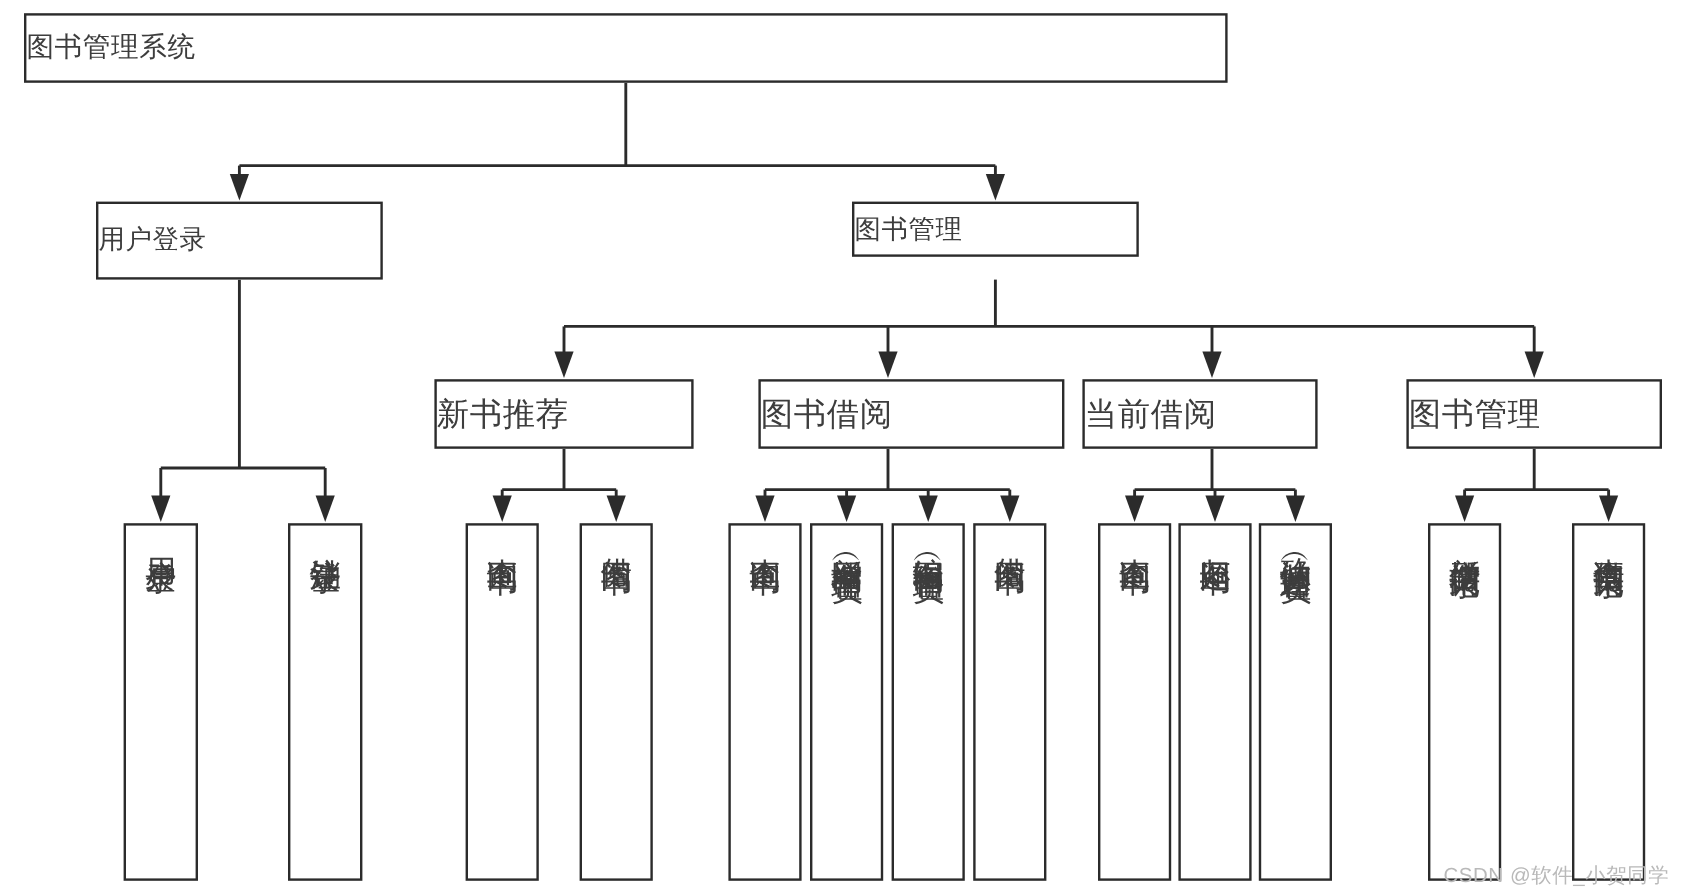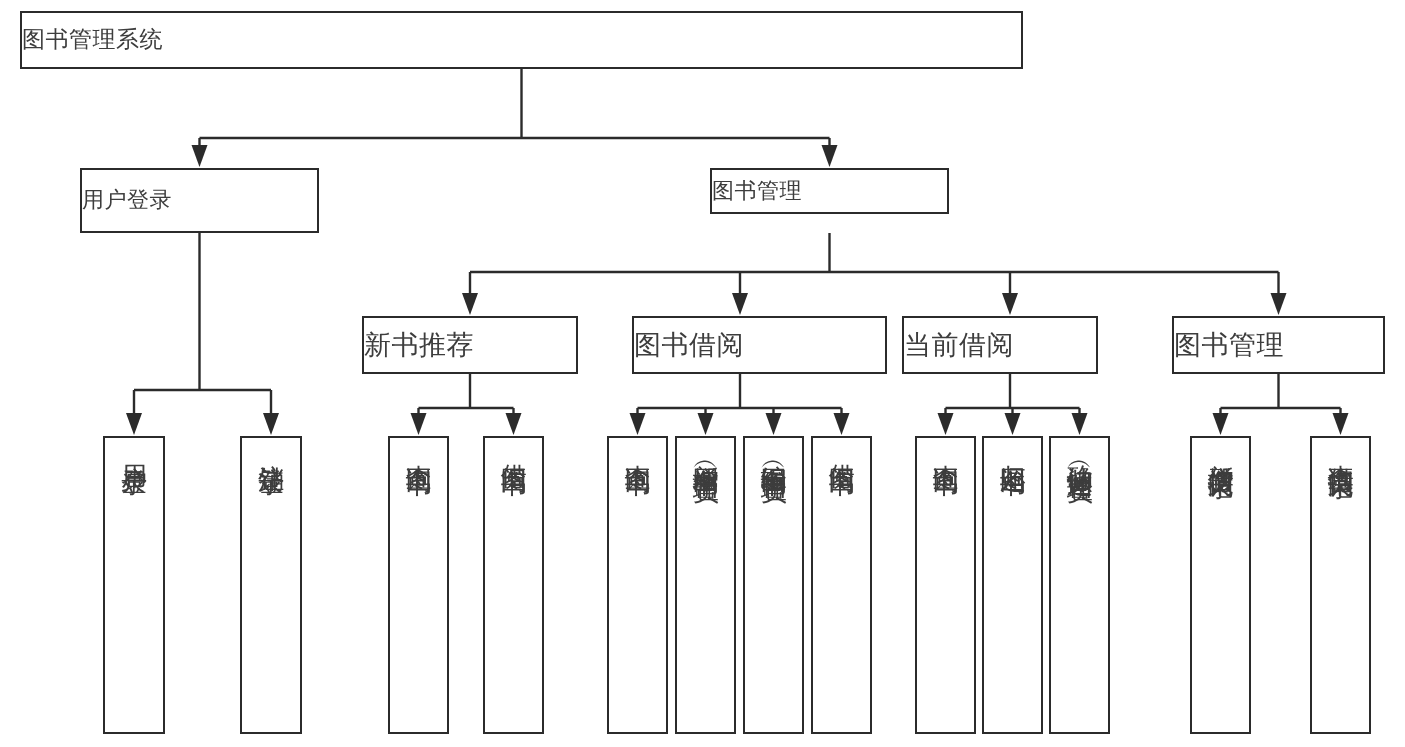--- a/index.html
+++ b/index.html
@@ -199,13 +199,14 @@
         <span class="node-label-v">确认归还（管理员）</span>
       </div>
       <div class="node-box level3 leaf" style="left: 1190px; top: 436px; width: 61px; height: 298px;">
         <span class="node-label-v">新增借阅记录</span>
       </div>
       <div class="node-box level3 leaf" style="left: 1310px; top: 436px; width: 61px; height: 298px;">
         <span class="node-label-v">查询借阅记录</span>
       </div>
     </div>
 
+  <div id="watermark">CSDN @软件_小贺同学</div>
 </div>
 
 </body></html>

